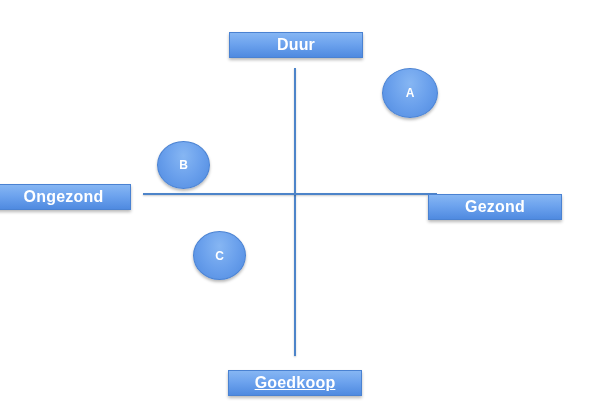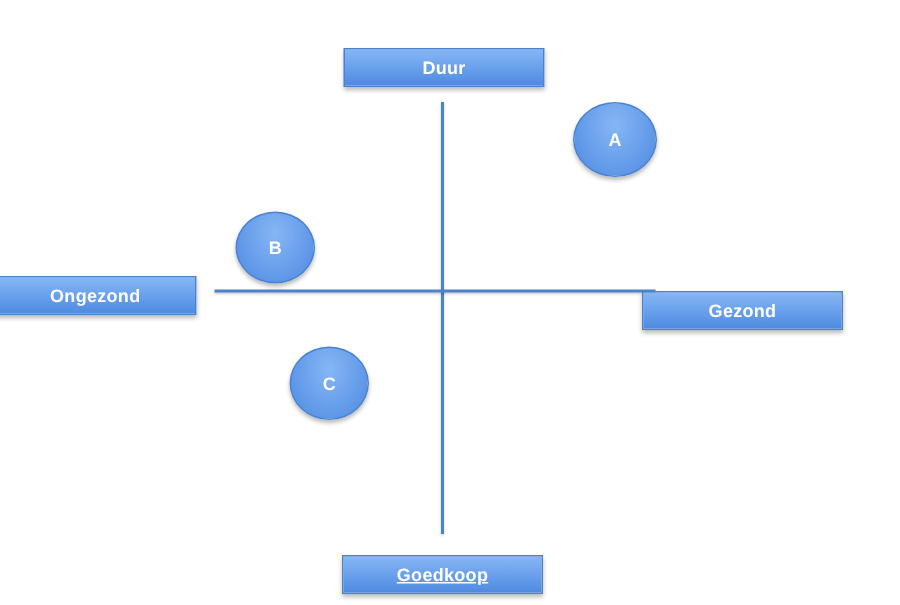--- a/index.html
+++ b/index.html
@@ -19,21 +19,21 @@
       left: 0; top: 0;
       width: 600px; height: 403px;
     }
     .label-box {
       position: absolute;
       height: 26px;
       background: linear-gradient(to bottom, #86b6f3 0%, #6da3ee 45%, #4f8ae0 100%);
       border: 1px solid #4a82d2;
       box-shadow: 0 2px 3px rgba(0,0,0,0.28);
       color: #ffffff;
-      font-size: 12px;
+      font-size: 16px;
       font-weight: bold;
       display: flex;
       align-items: center;
       justify-content: center;
       box-sizing: border-box;
       letter-spacing: 0.2px;
     }
     .axis {
       position: absolute;
       background: #4d84c9;

